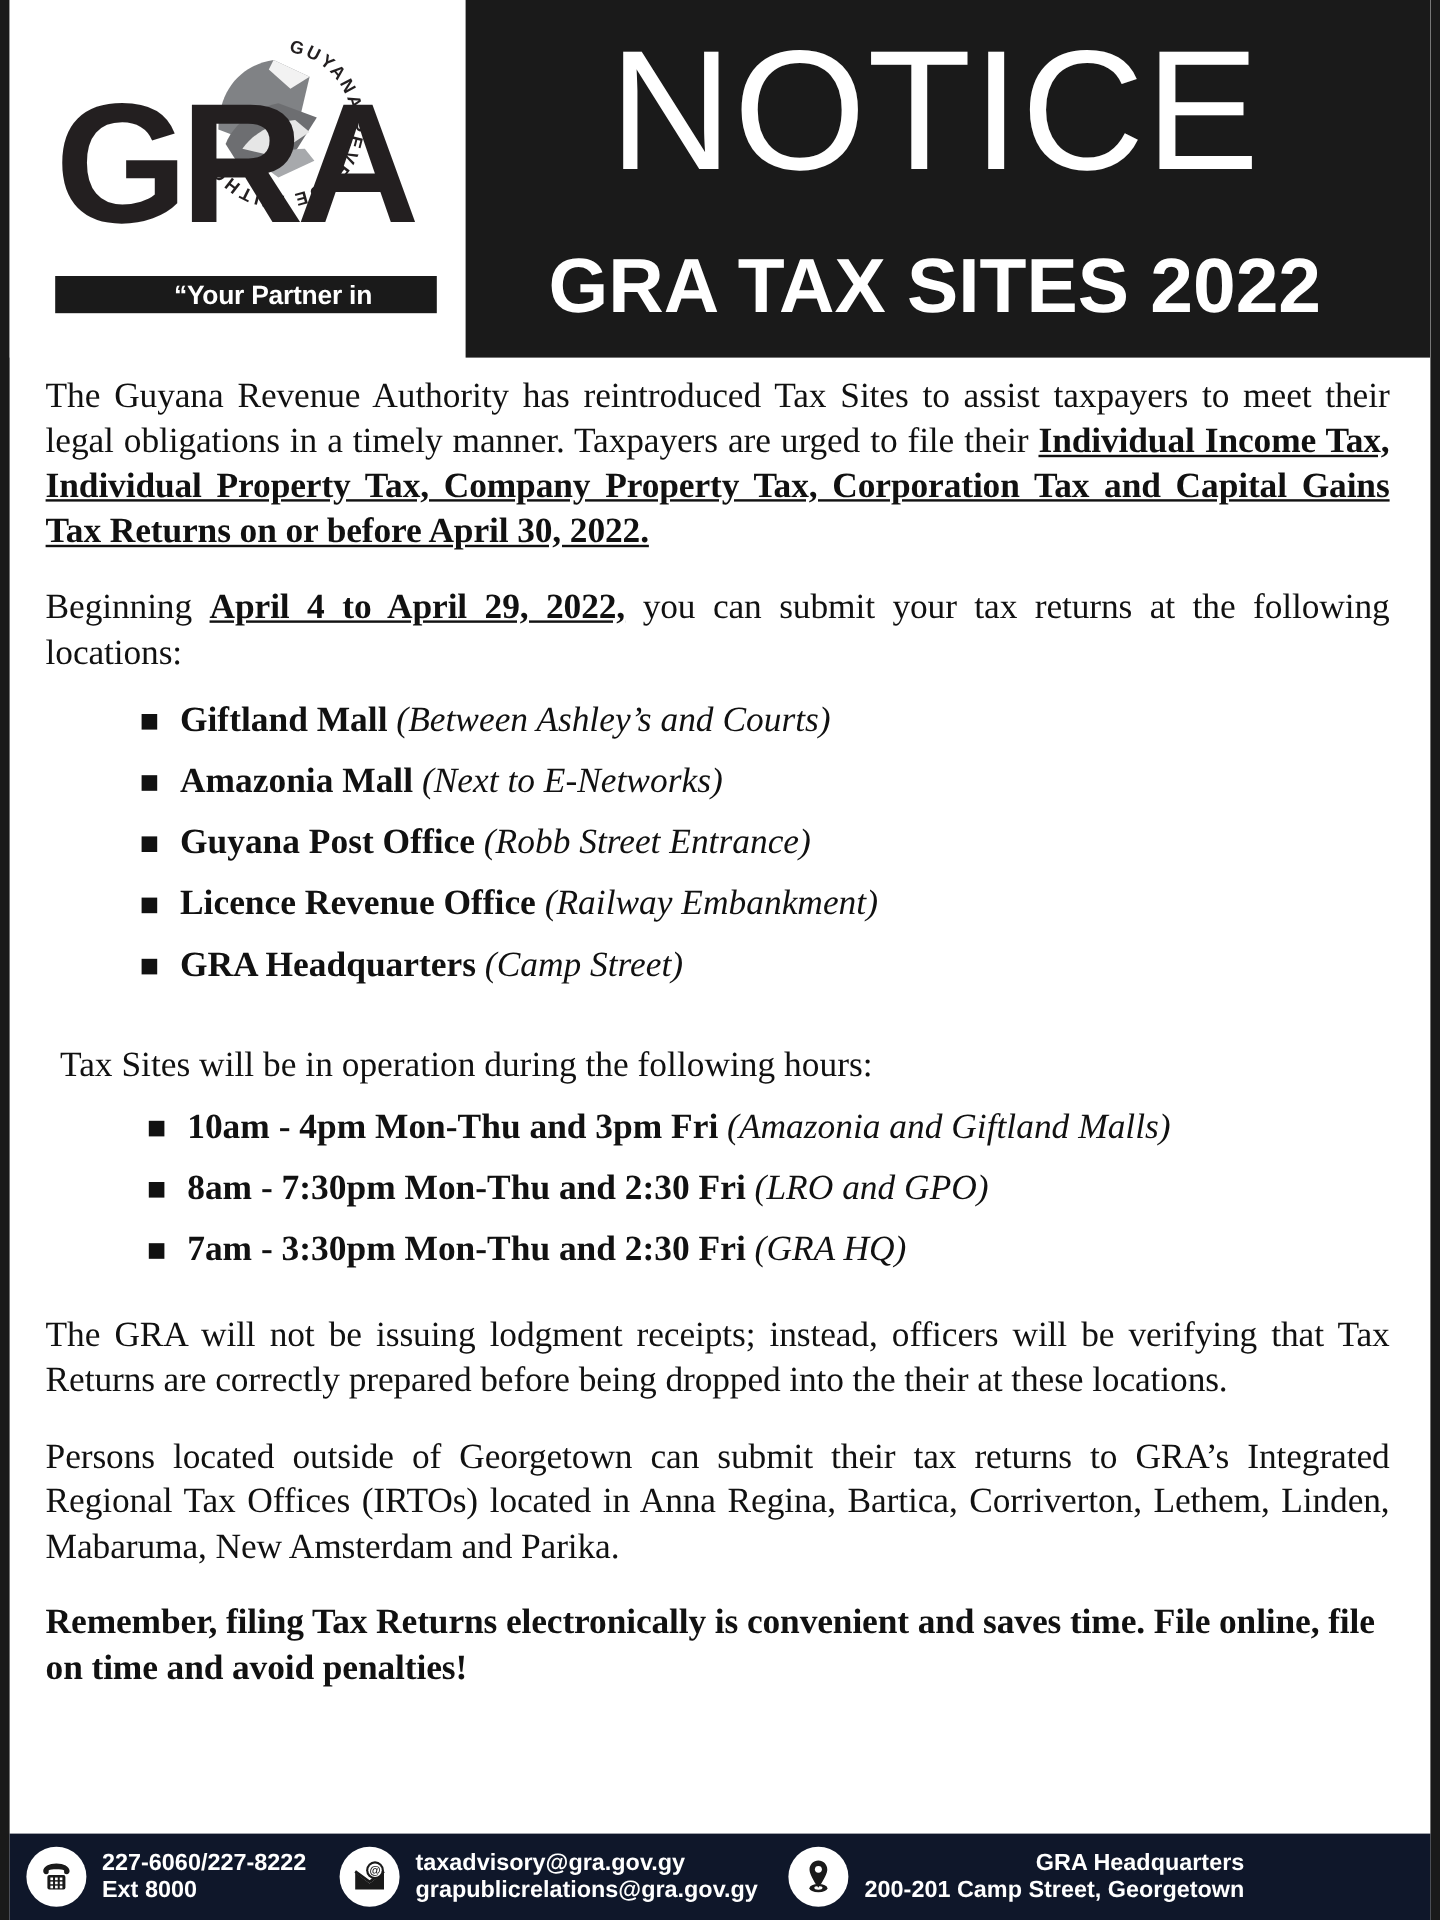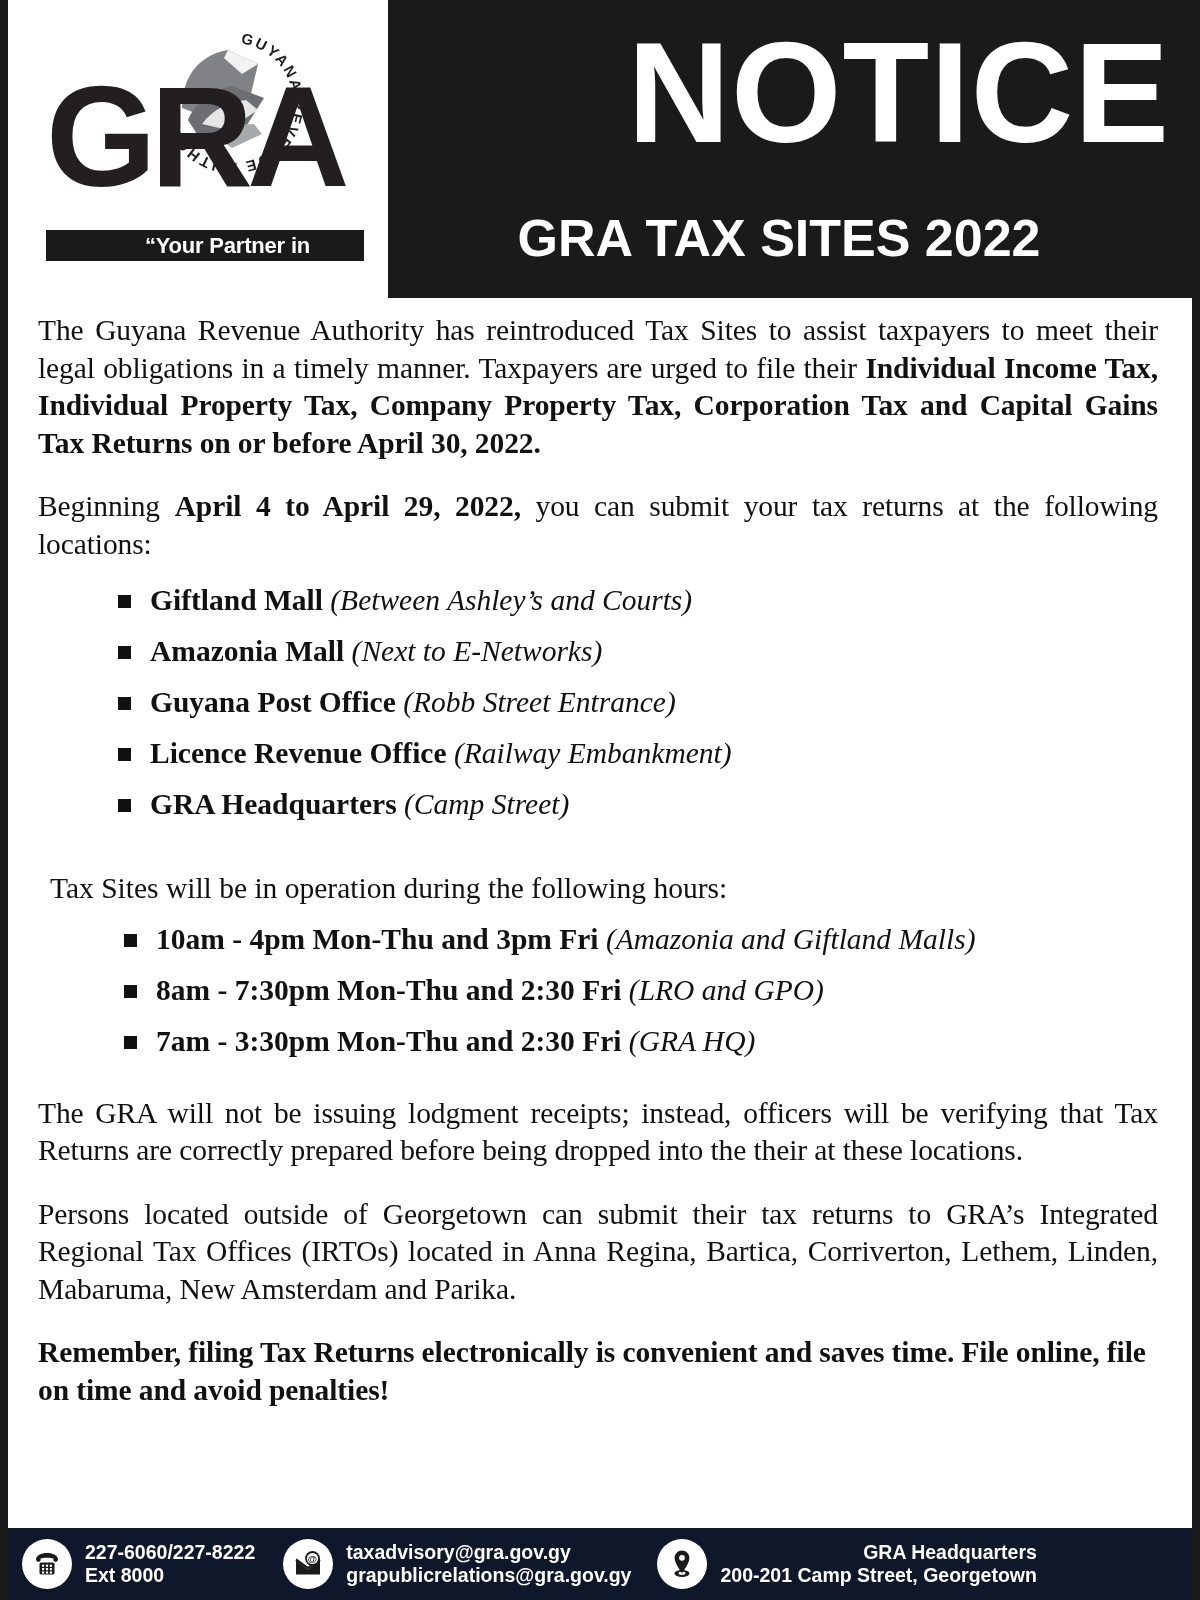--- a/index.html
+++ b/index.html
@@ -86,55 +86,55 @@
     background: #1a1a1a;
     color: #ffffff;
     position: relative;
     padding: 0;
   }
   .notice-title {
     position: absolute;
     left: 0;
     right: 22px;
     top: 18px;
-    text-align: right;
-    font-family: "Liberation Sans", "DejaVu Sans", sans-serif;
-    font-weight: 700;
+    text-align: center;
+    font-family: "Liberation Sans", "DejaVu Sans", sans-serif;
+    font-weight: 400;
     font-size: 142px;
     line-height: 150px;
     letter-spacing: 1px;
   }
   .notice-sub {
     position: absolute;
     left: 0;
     right: 22px;
     top: 208px;
     text-align: center;
     font-family: "Liberation Sans", "DejaVu Sans", sans-serif;
     font-weight: 700;
-    font-size: 52px;
+    font-size: 64px;
     line-height: 60px;
     letter-spacing: 0px;
   }
 
   
   .body-area {
     padding: 14px 34px 0 30px;
     box-sizing: border-box;
   }
   p.para {
     margin: 0 0 26px 0;
     font-size: 29.5px;
     line-height: 37.5px;
     text-align: justify;
     color: #111111;
     letter-spacing: -0.1px;
   }
   p.para.tight { margin-bottom: 20px; }
-  p.para b { font-weight: 700; }
+  p.para b { font-weight: 700; text-decoration: underline; }
   p.hours-lead {
     margin: 0 0 14px 0;
     padding-left: 12px;
     font-size: 29.5px;
     line-height: 37.5px;
     color: #111111;
   }
   p.allbold {
     font-weight: 700;
     text-align: left;

